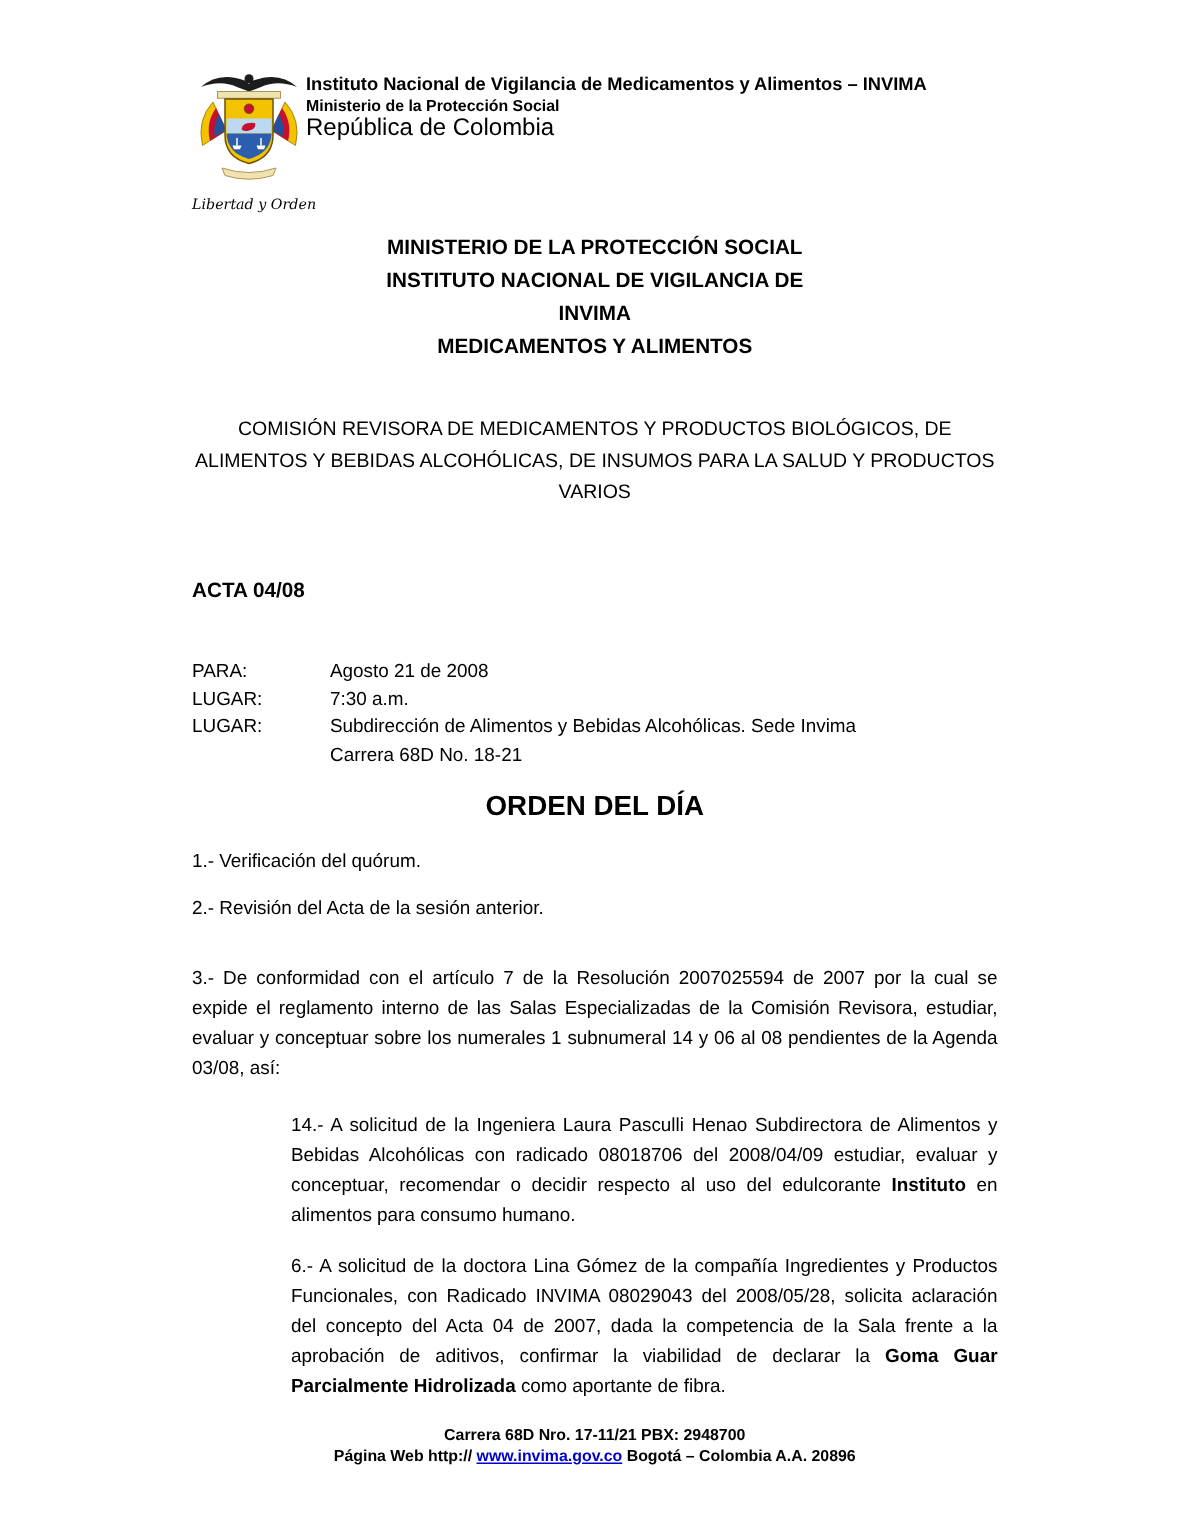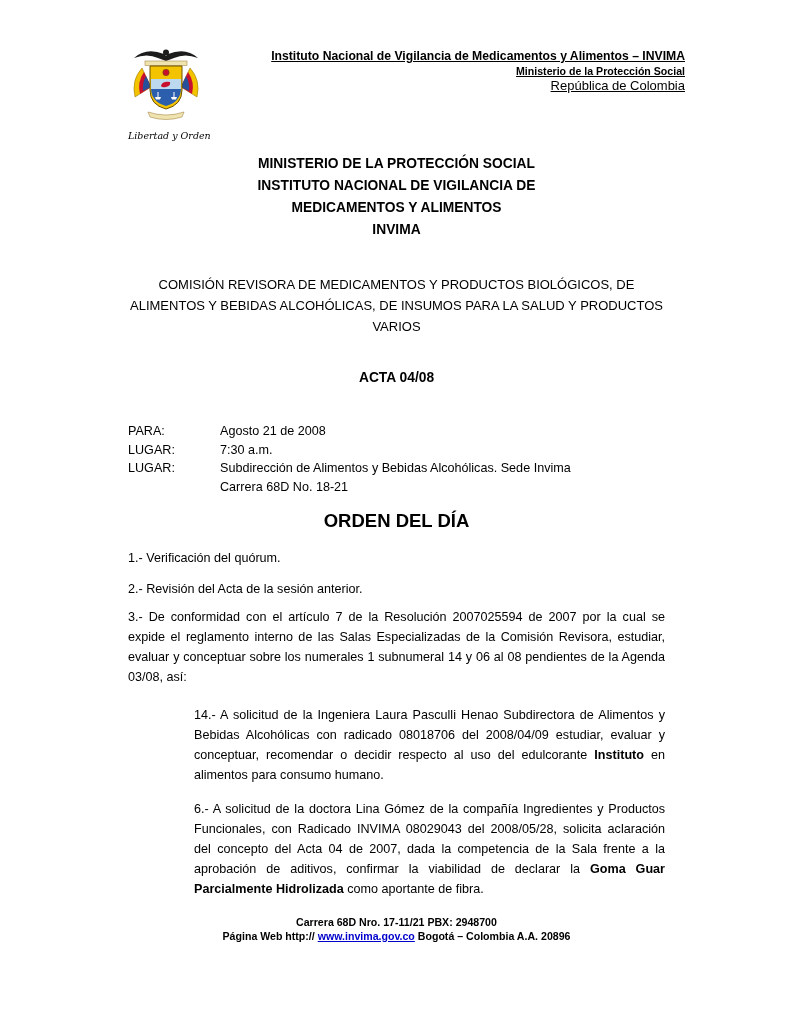--- a/index.html
+++ b/index.html
@@ -18,43 +18,43 @@
   
   .header-row { display: flex; align-items: flex-start; }
   .logo-block { width: 76px; flex: 0 0 76px; text-align: center; }
   .logo-motto {
     font-family: "DejaVu Serif", serif;
     font-style: italic;
     font-size: 9.5px;
     margin-top: 1px;
     white-space: nowrap;
   }
-  .letterhead { flex: 1; text-align: right; padding-top: 3px; margin-right: -20px; text-decoration: underline; }
+  .letterhead { flex: 1; padding-top: 3px; margin-right: -20px; }
   .lh1 { font-weight: bold; font-size: 12.2px; line-height: 16px; }
   .lh2 { font-weight: bold; font-size: 10.6px; line-height: 14px; }
-  .lh3 { font-size: 13px; line-height: 15px; }
+  .lh3 { font-size: 16px; line-height: 15px; }
 
   
   .title-block { margin-top: 12px; text-align: center; }
   .title-block div { font-weight: bold; font-size: 13.8px; line-height: 22px; }
 
   .commission {
     margin: 33px auto 0 auto;
     text-align: center;
     font-size: 13px;
     line-height: 21px;
     max-width: 537px;
   }
 
   .sala-block { margin-top: 29px; text-align: center; }
   .sala-block div { font-weight: bold; font-size: 13.5px; line-height: 21px; }
 
   .acta-title {
-    margin-top: 33px;
-    text-align: center;
+    margin-top: 48px;
+    text-align: left;
     font-weight: bold;
     font-size: 13.8px;
   }
 
   
   .meta-block { margin-top: 37px; font-size: 12.6px; }
   .meta-row { display: flex; line-height: 18.5px; }
   .meta-label { width: 92px; flex: 0 0 92px; }
   .meta-value { flex: 1; }
 
@@ -64,21 +64,21 @@
     font-weight: bold;
     font-size: 18.5px;
     line-height: 26px;
   }
 
   
   .agenda { font-size: 12.6px; }
   .agenda p { line-height: 20px; }
   .p-item1 { margin-top: 14px; }
   .p-item2 { margin-top: 11px; }
-  .p-item3 { margin-top: 8px; text-align: justify; }
+  .p-item3 { margin-top: 27px; text-align: justify; }
   .indented { margin-left: 66px; text-align: justify; }
   .p-item14 { margin-top: 18px; }
   .p-item6  { margin-top: 14px; }
   b { font-weight: bold; }
 
   
   .page-footer {
     margin-top: 16px;
     text-align: center;
     font-weight: bold;
@@ -127,22 +127,22 @@
     <div class="letterhead">
       <div class="lh1">Instituto Nacional de Vigilancia de Medicamentos y Alimentos – INVIMA</div>
       <div class="lh2">Ministerio de la Protección Social</div>
       <div class="lh3">República de Colombia</div>
     </div>
   </div>
 
   <div class="title-block">
     <div>MINISTERIO DE LA PROTECCIÓN SOCIAL</div>
     <div>INSTITUTO NACIONAL DE VIGILANCIA DE</div>
+    <div>INVIMA</div>
     <div>MEDICAMENTOS Y ALIMENTOS</div>
-    <div>INVIMA</div>
   </div>
 
   <div class="commission">COMISIÓN REVISORA DE MEDICAMENTOS Y PRODUCTOS BIOLÓGICOS, DE ALIMENTOS Y BEBIDAS ALCOHÓLICAS, DE INSUMOS PARA LA SALUD Y PRODUCTOS VARIOS</div>
 
 
   <div class="acta-title">ACTA 04/08</div>
 
   <div class="meta-block">
     <div class="meta-row">
       <div class="meta-label">PARA:</div>

